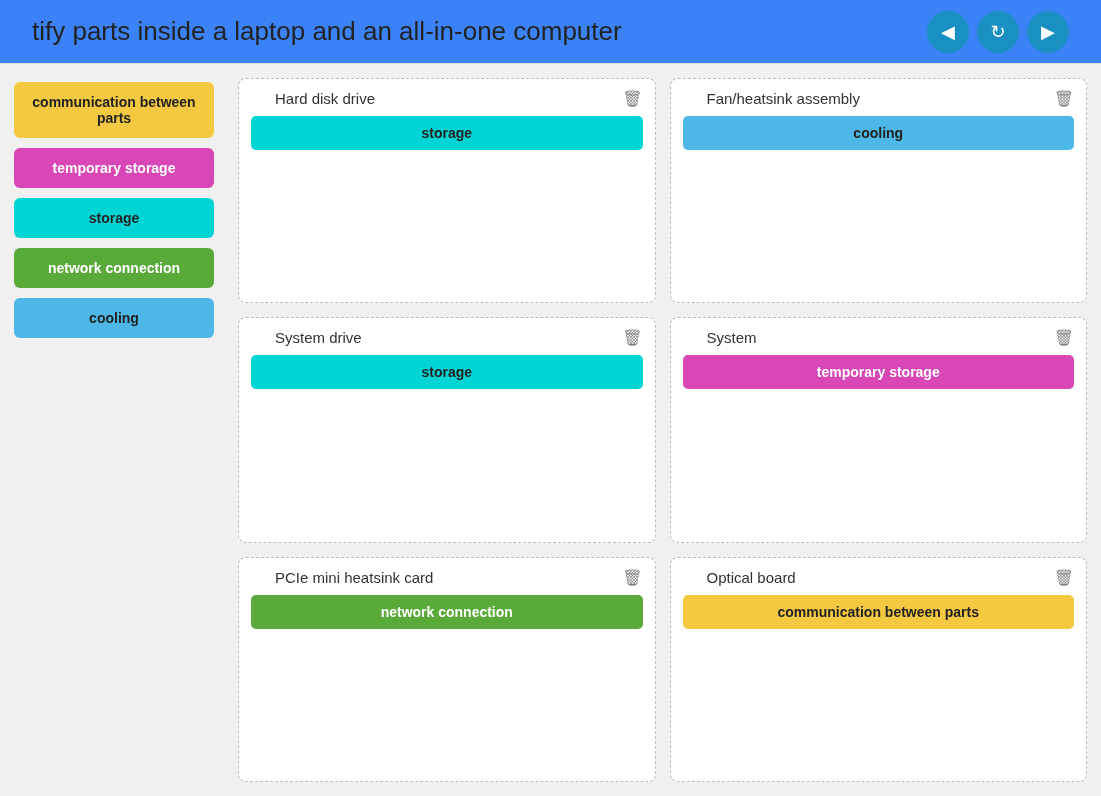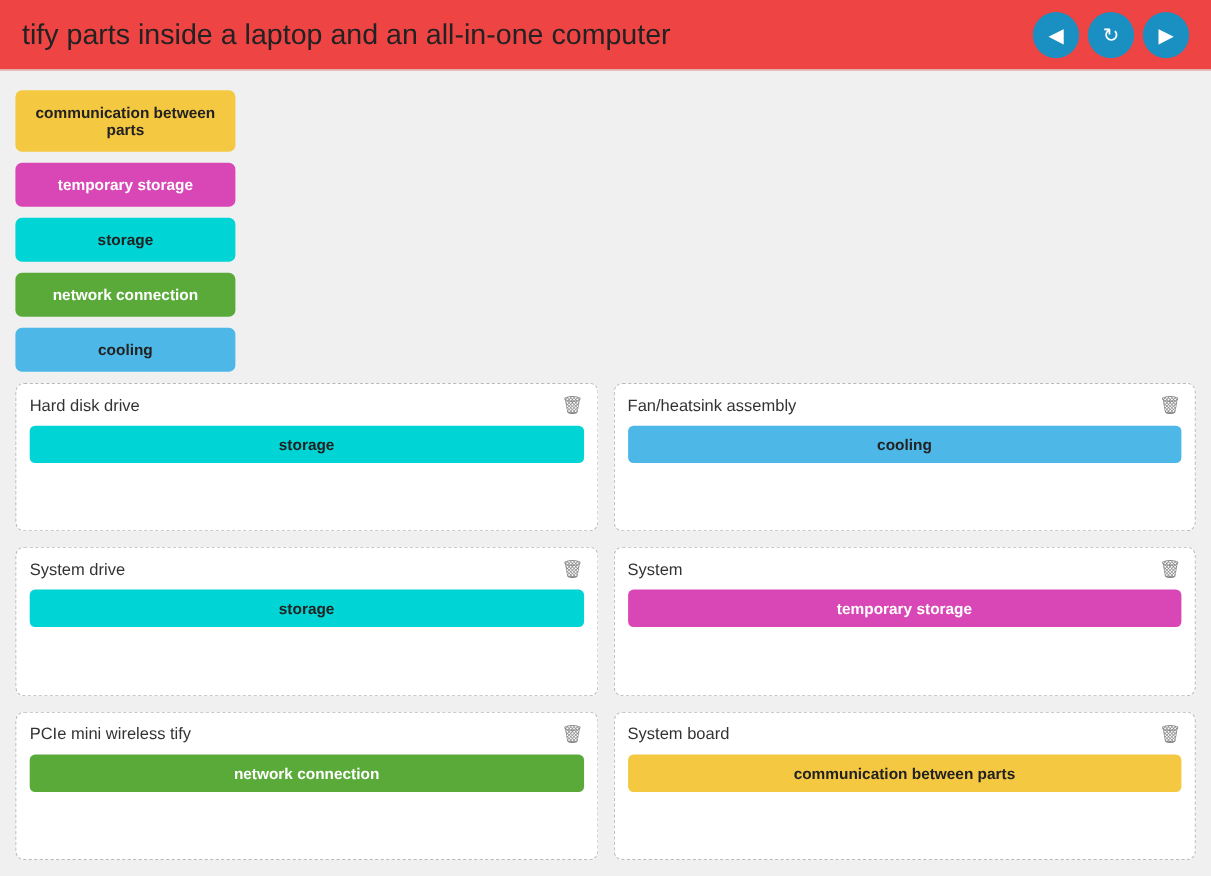--- a/index.html
+++ b/index.html
@@ -7,22 +7,22 @@
       font-family: Arial, sans-serif;
       background: #f0f0f0;
       width: 1101px;
       height: 796px;
       overflow: hidden;
       position: relative;
     }
 
     
     .header {
-      background: #ef4444;
-      padding: 12px 20px;
+      background: #3b82f6;
+      padding: 12px 32px;
       display: flex;
       align-items: center;
       justify-content: space-between;
       border-bottom: 1px solid #ddd;
       height: 64px;
     }
     .header-title {
       font-size: 26px;
       font-weight: 400;
       color: #222;
@@ -43,23 +43,22 @@
       align-items: center;
       justify-content: center;
       color: white;
       font-size: 18px;
     }
 
     
     .main {
       display: flex;
       padding: 14px;
-      gap: 10px;
+      gap: 24px;
       height: calc(796px - 64px);
-      flex-direction: column;
     }
 
     
     .sidebar {
       width: 200px;
       display: flex;
       flex-direction: column;
       gap: 10px;
       padding-top: 4px;
       flex-shrink: 0;
@@ -101,20 +100,21 @@
     }
     .drop-zone-header {
       display: flex;
       justify-content: space-between;
       align-items: center;
     }
     .drop-zone-title {
       font-size: 15px;
       color: #333;
       font-weight: 400;
+      margin-left: 24px;
     }
     .trash-icon {
       font-size: 16px;
       color: #888;
       cursor: pointer;
     }
     .dropped-tag {
       padding: 9px 12px;
       border-radius: 5px;
       text-align: center;
@@ -179,28 +179,28 @@
     <div class="drop-zone">
       <div class="drop-zone-header">
         <span class="drop-zone-title">System</span>
         <span class="trash-icon">🗑</span>
       </div>
       <div class="dropped-tag magenta">temporary storage</div>
     </div>
 
     <div class="drop-zone">
       <div class="drop-zone-header">
-        <span class="drop-zone-title">PCIe mini wireless tify</span>
+        <span class="drop-zone-title">PCIe mini heatsink card</span>
         <span class="trash-icon">🗑</span>
       </div>
       <div class="dropped-tag green">network connection</div>
     </div>
 
     <div class="drop-zone">
       <div class="drop-zone-header">
-        <span class="drop-zone-title">System board</span>
+        <span class="drop-zone-title">Optical board</span>
         <span class="trash-icon">🗑</span>
       </div>
       <div class="dropped-tag yellow">communication between parts</div>
     </div>
 
   </div>
 </div>
 
 </body></html>

